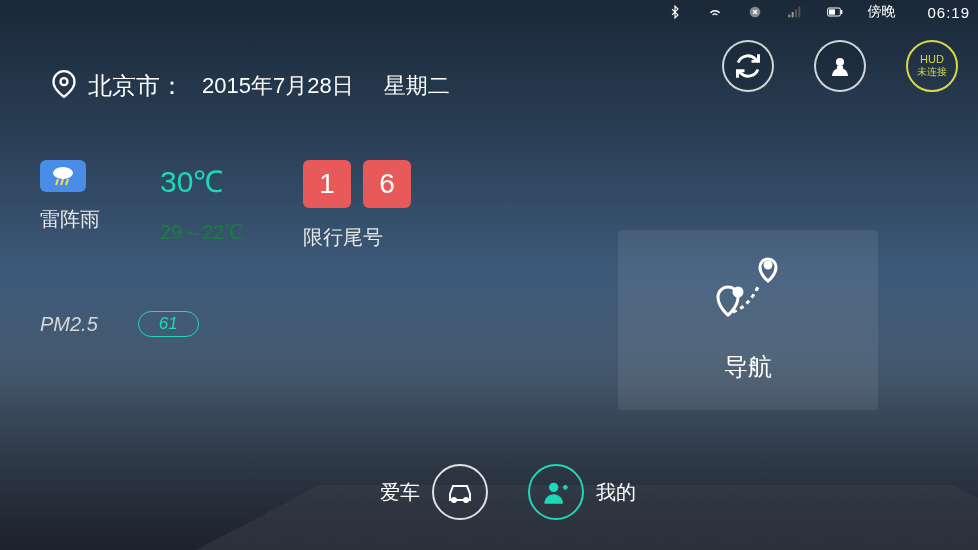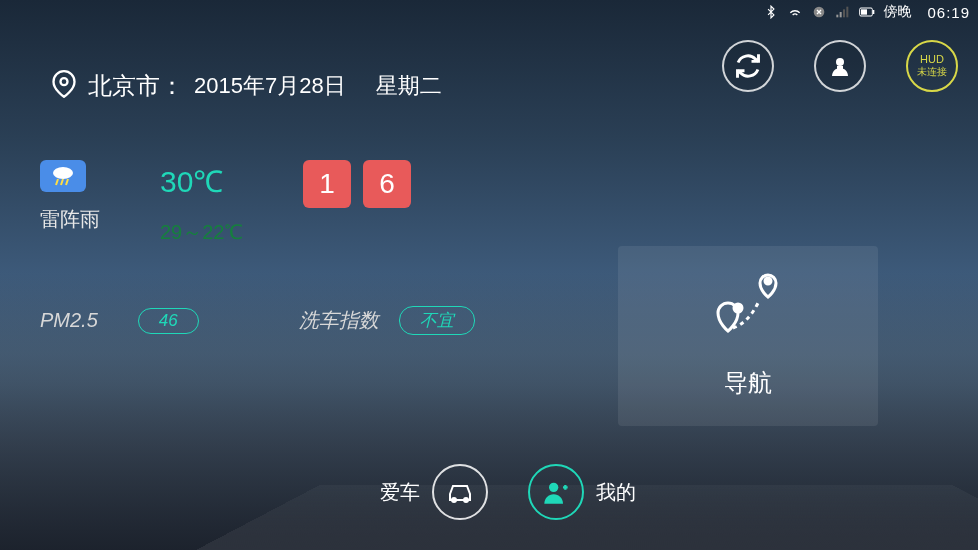--- a/index.html
+++ b/index.html
@@ -36,42 +36,42 @@
     }
     
     
     .status-bar {
       position: absolute;
       top: 0;
       right: 0;
       height: 24px;
       display: flex;
       align-items: center;
-      gap: 8px;
+      gap: 24px;
       padding: 0 8px;
       color: #fff;
       font-size: 14px;
       z-index: 10;
     }
     .status-bar .icon-sm { width: 16px; height: 16px; display: inline-flex; align-items: center; justify-content: center; }
     .status-time { font-size: 15px; letter-spacing: 1px; margin-left: 8px; }
     
     
     .header-row {
       position: absolute;
       top: 70px;
       left: 50px;
       display: flex;
       align-items: center;
       gap: 10px;
       z-index: 5;
       justify-content: flex-end;
     }
     .location-text { font-size: 24px; font-weight: 400; }
-    .date-text { font-size: 22px; }
+    .date-text { font-size: 22px; margin-left: 8px; }
     .weekday-text { font-size: 22px; margin-left: 20px; }
     
     
     .weather-panel {
       position: absolute;
       top: 160px;
       left: 40px;
       width: 520px;
       z-index: 5;
     }
@@ -172,21 +172,20 @@
       width: 260px;
       height: 180px;
       background: rgba(255,255,255,0.08);
       border-radius: 4px;
       display: flex;
       flex-direction: column;
       align-items: center;
       justify-content: center;
       cursor: pointer;
       z-index: 5;
-      margin-top: 16px;
     }
     .nav-label { font-size: 24px; margin-top: 20px; }
     
     
     .bottom-row {
       position: absolute;
       bottom: 30px;
       left: 380px;
       display: flex;
       align-items: center;
@@ -279,29 +278,26 @@
     </div>
     <div class="temp-block">
       <div class="temp-current">30℃</div>
       <div class="temp-range">29～22℃</div>
     </div>
     <div class="restrict-block">
       <div class="restrict-digits">
         <div class="digit-box">1</div>
         <div class="digit-box">6</div>
       </div>
+      <div class="restrict-label">限行尾号</div>
     </div>
   </div>
   <div class="weather-row2">
     <span class="pm-label">PM2.5</span>
-    <span class="pill">46</span>
-    <div class="wash-group">
-      <span class="pm-label">洗车指数</span>
-      <span class="pill">不宜</span>
-    </div>
+    <span class="pill">61</span>
   </div>
 </div>
 
 <div class="right-buttons">
   <div class="circle-btn">
     <svg width="28" height="28" viewBox="0 0 24 24" fill="none" stroke="#fff" stroke-width="2.5">
         <path d="M21 2v6h-6M3 22v-6h6"></path>
         <path d="M3.5 9a9 9 0 0114.8-3L21 8M20.5 15a9 9 0 01-14.8 3L3 16"></path>
       </svg>
   </div>

